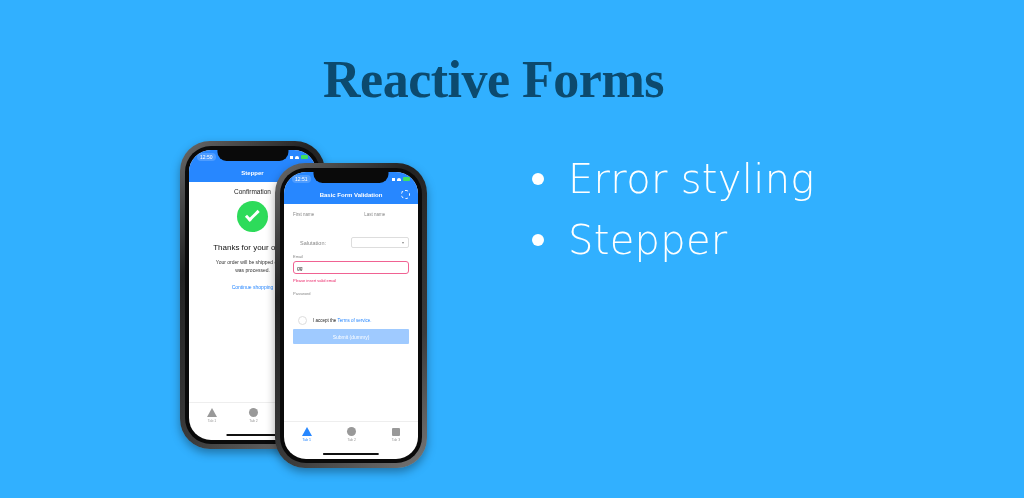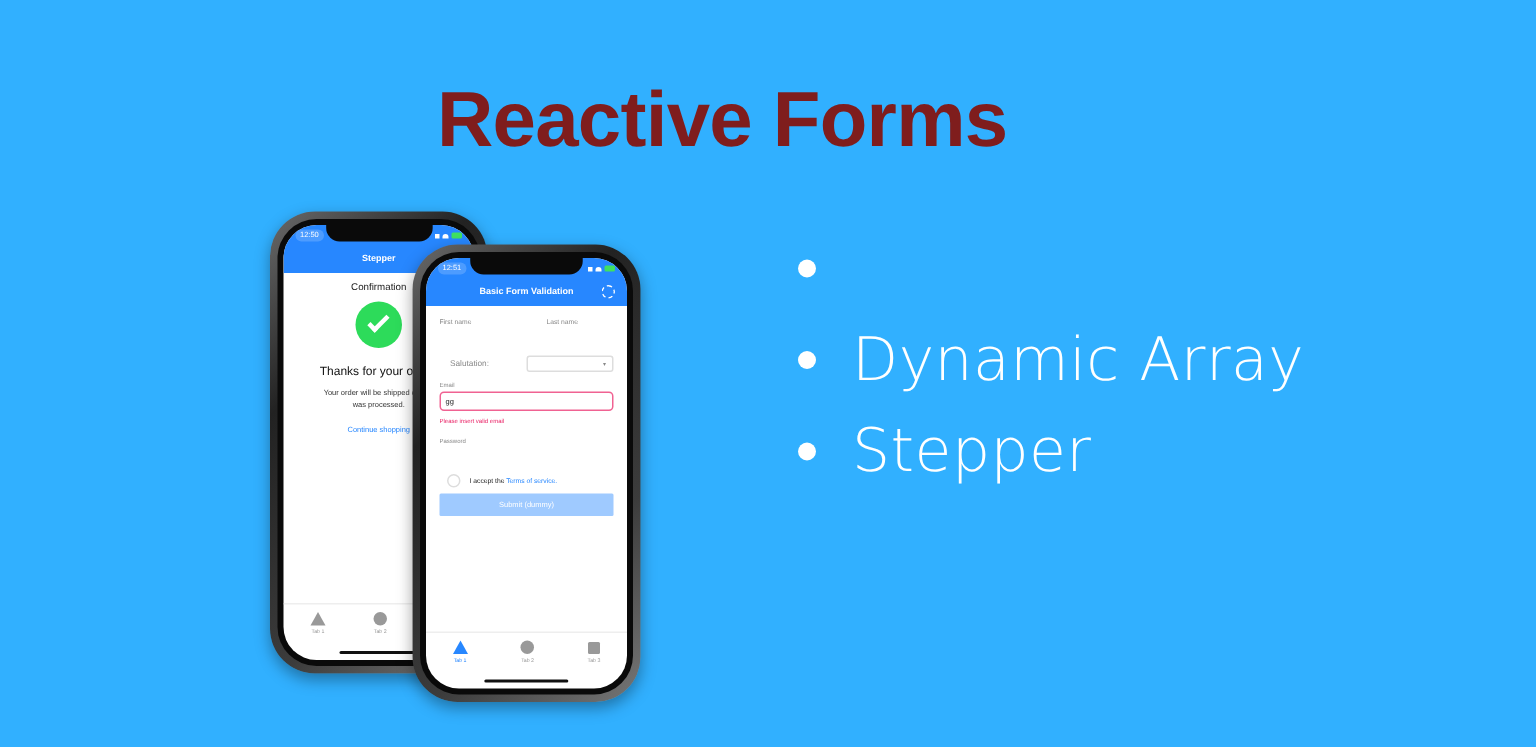--- a/index.html
+++ b/index.html
@@ -3,23 +3,23 @@
 <meta charset="utf-8">
 <style>
   * { box-sizing: border-box; margin: 0; padding: 0; }
   html, body { width: 1024px; height: 498px; overflow: hidden; }
   body {
     background: #31b0ff;
     font-family: "Liberation Sans", sans-serif;
     position: relative;
   }
   .title {
-    position: absolute; left: 4px; top: 50px; width: 955px;
-    text-align: center; color: #7f1d1d;
-    font-family: Liberation Sans, sans-serif; font-weight: bold;
+    position: absolute; left: 16px; top: 50px; width: 955px;
+    text-align: center; color: #0c4a6e;
+    font-family: Liberation Serif, serif; font-weight: bold;
     font-size: 52px; letter-spacing: -0.5px;
   }
   .bullets {
     position: absolute; left: 532px; top: 148px; list-style: none;
   }
   .bullets li {
     display: flex; align-items: center; color: #fff;
     font-family: "DejaVu Sans", sans-serif; font-weight: 200;
     font-size: 40px; height: 61px; letter-spacing: 0.3px;
   }
@@ -108,24 +108,21 @@
   .submit { margin-top: 4px; height: 15px; background: #9fcaff; color: #fff; font-size: 5px; display: flex; align-items: center; justify-content: center; border-radius: 1px; }
 </style>
 </head>
 <body>
 
 <div class="title">Reactive Forms</div>
 
 <ul class="bullets">
   <li>
       <span class="dot"></span>
-    </li>
-  <li>
-      <span class="dot"></span>
-      <span>Dynamic Array</span>
+      <span>Error styling</span>
     </li>
   <li>
       <span class="dot"></span>
       <span>Stepper</span>
     </li>
 </ul>
 
 <div class="phone" id="phone1">
   <div class="phone-inner">
     <div class="screen">

